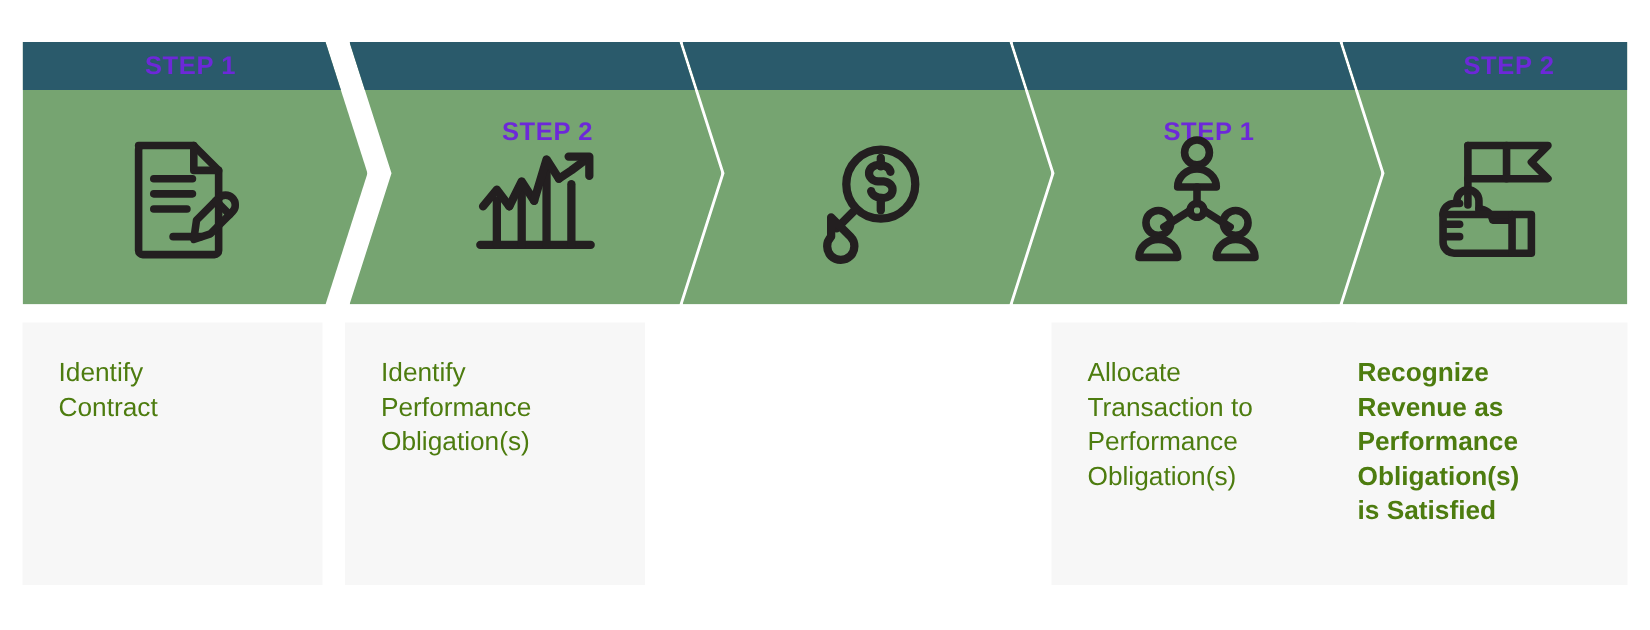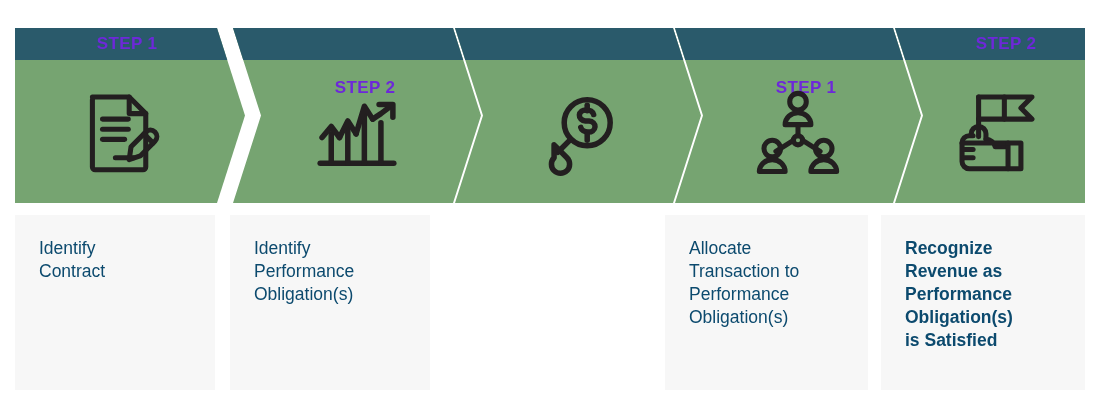--- a/index.html
+++ b/index.html
@@ -115,21 +115,21 @@
   .label-box {
     position: absolute;
     top: 0;
     height: 175px;
     background: #f7f7f7;
     box-sizing: border-box;
     padding: 22px 16px 10px 24px;
   }
 
   .label-text {
-    color: #0c4a6e;
+    color: #4d7c0f;
     font-size: 17.5px;
     line-height: 23px;
     font-family: "Liberation Sans", sans-serif;
     white-space: pre-line;
   }
 </style>
 </head>
 <body>
 
 <div id="infographic">
@@ -238,21 +238,21 @@
 Contract</div>
     </div>
 
     <div class="label-box" style="left:215px; width:200px;">
       <div class="label-text">Identify
 Performance
 Obligation(s)</div>
     </div>
 
 
-    <div class="label-box" style="left:650px; width:203px;">
+    <div class="label-box" style="left:686px; width:203px;">
       <div class="label-text">Allocate
 Transaction to
 Performance
 Obligation(s)</div>
     </div>
 
     <div class="label-box" style="left:866px; width:204px;font-weight:bold;">
       <div class="label-text">Recognize
 Revenue as
 Performance

